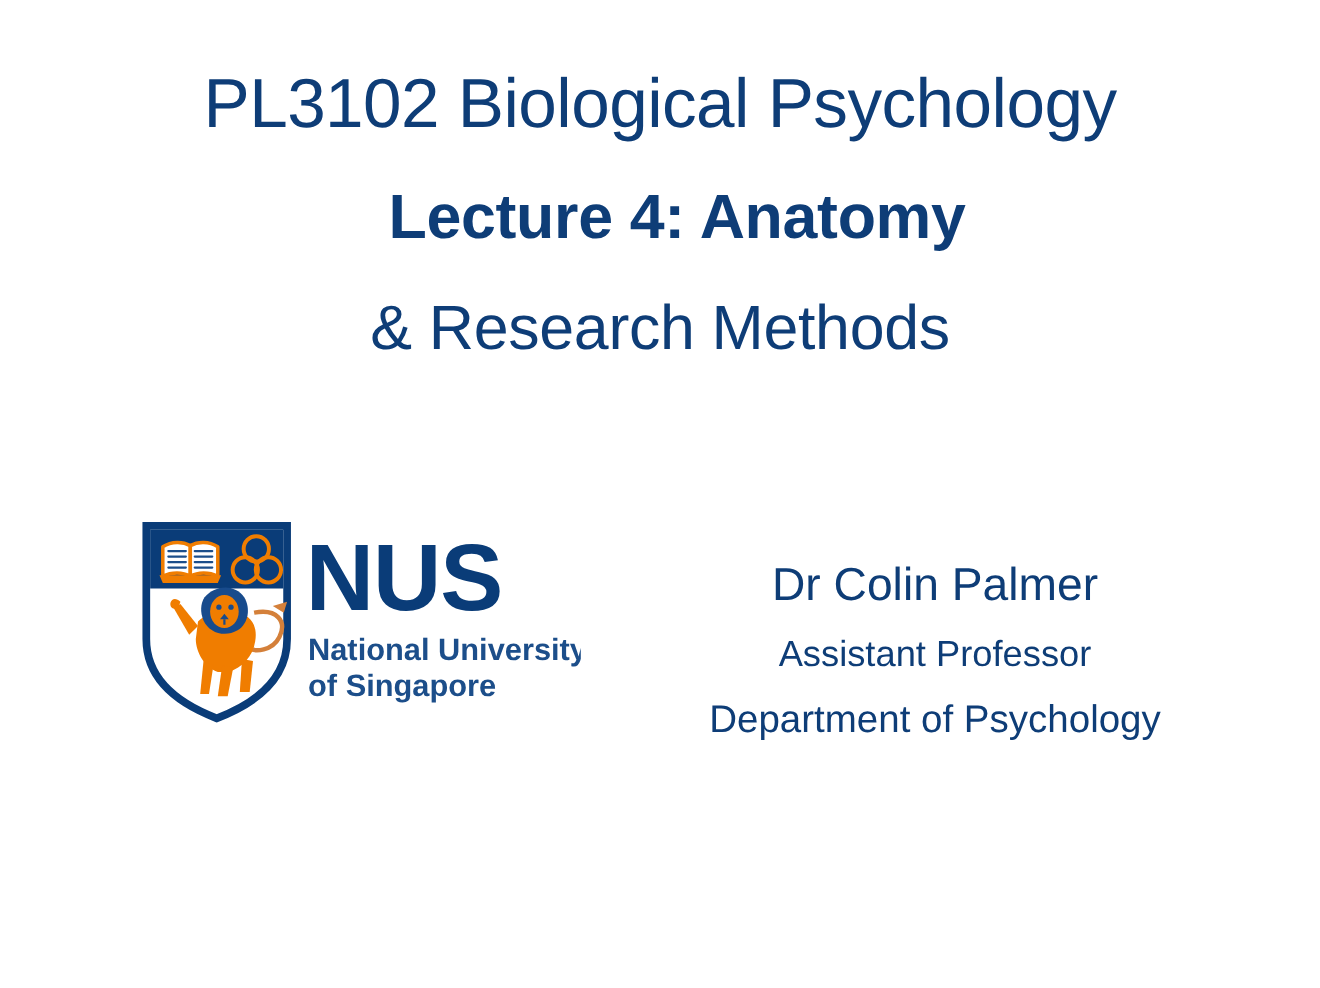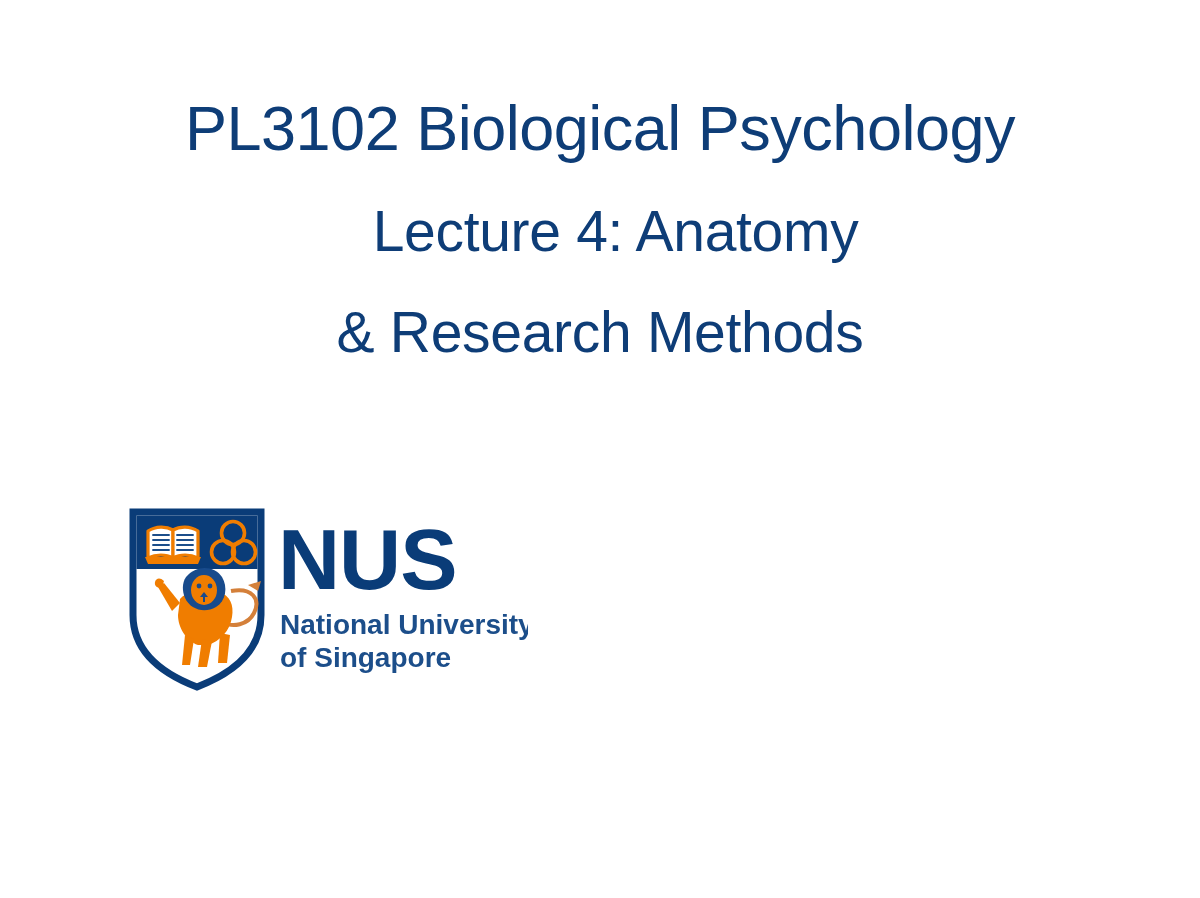--- a/index.html
+++ b/index.html
@@ -10,21 +10,20 @@
   }
   body {
     font-family: "Liberation Sans", sans-serif;
   }
   #slide {
     position: relative;
     width: 1200px;
     height: 692px;
     background: #ffffff;
     overflow: hidden;
-    margin-top: 34px;
   }
 
   
   .title-area {
     position: absolute;
     left: 0;
     top: 62px;
     width: 1200px;
     text-align: center;
   }
@@ -33,21 +32,21 @@
     line-height: 1.04;
     font-weight: 400;
     color: #0e3d77;
     letter-spacing: -0.5px;
     white-space: nowrap;
   }
   .lecture-line-1 {
     margin-top: 40px;
     font-size: 57px;
     line-height: 1.05;
-    font-weight: normal;
+    font-weight: bold;
     color: #0e3d77;
     letter-spacing: -0.3px;
     white-space: nowrap;
     padding-left: 31px;
   }
   .lecture-line-2 {
     margin-top: 42px;
     font-size: 57px;
     line-height: 1.05;
     font-weight: normal;
@@ -183,19 +182,24 @@
         </g>
       </g>
 
       <text x="150" y="82" font-family="'Liberation Sans', sans-serif" font-size="86" font-weight="bold" fill="#0a3c78" letter-spacing="-1" aria-label="NUS">NUS</text>
 
       <text x="152" y="127" font-family="'Liberation Sans', sans-serif" font-size="28" font-weight="600" fill="#1c4e8a">National University</text>
       <text x="152" y="160" font-family="'Liberation Sans', sans-serif" font-size="28" font-weight="600" fill="#1c4e8a">of Singapore</text>
     </svg>
   </div>
 
+  <div class="presenter" style="color: rgb(14, 61, 119);">
+    <div class="presenter-name">Dr Colin Palmer</div>
+    <div class="presenter-role">Assistant Professor</div>
+    <div class="presenter-dept">Department of Psychology</div>
+  </div>
 
   <div class="bottom-bar" style="height: 24px;">
     <div class="bar-navy" style="background: rgb(10, 60, 120); width: 1005px;"></div>
     <div class="bar-orange" style="background: rgb(240, 125, 0);"></div>
   </div>
 
 </div>
 
 </body></html>

